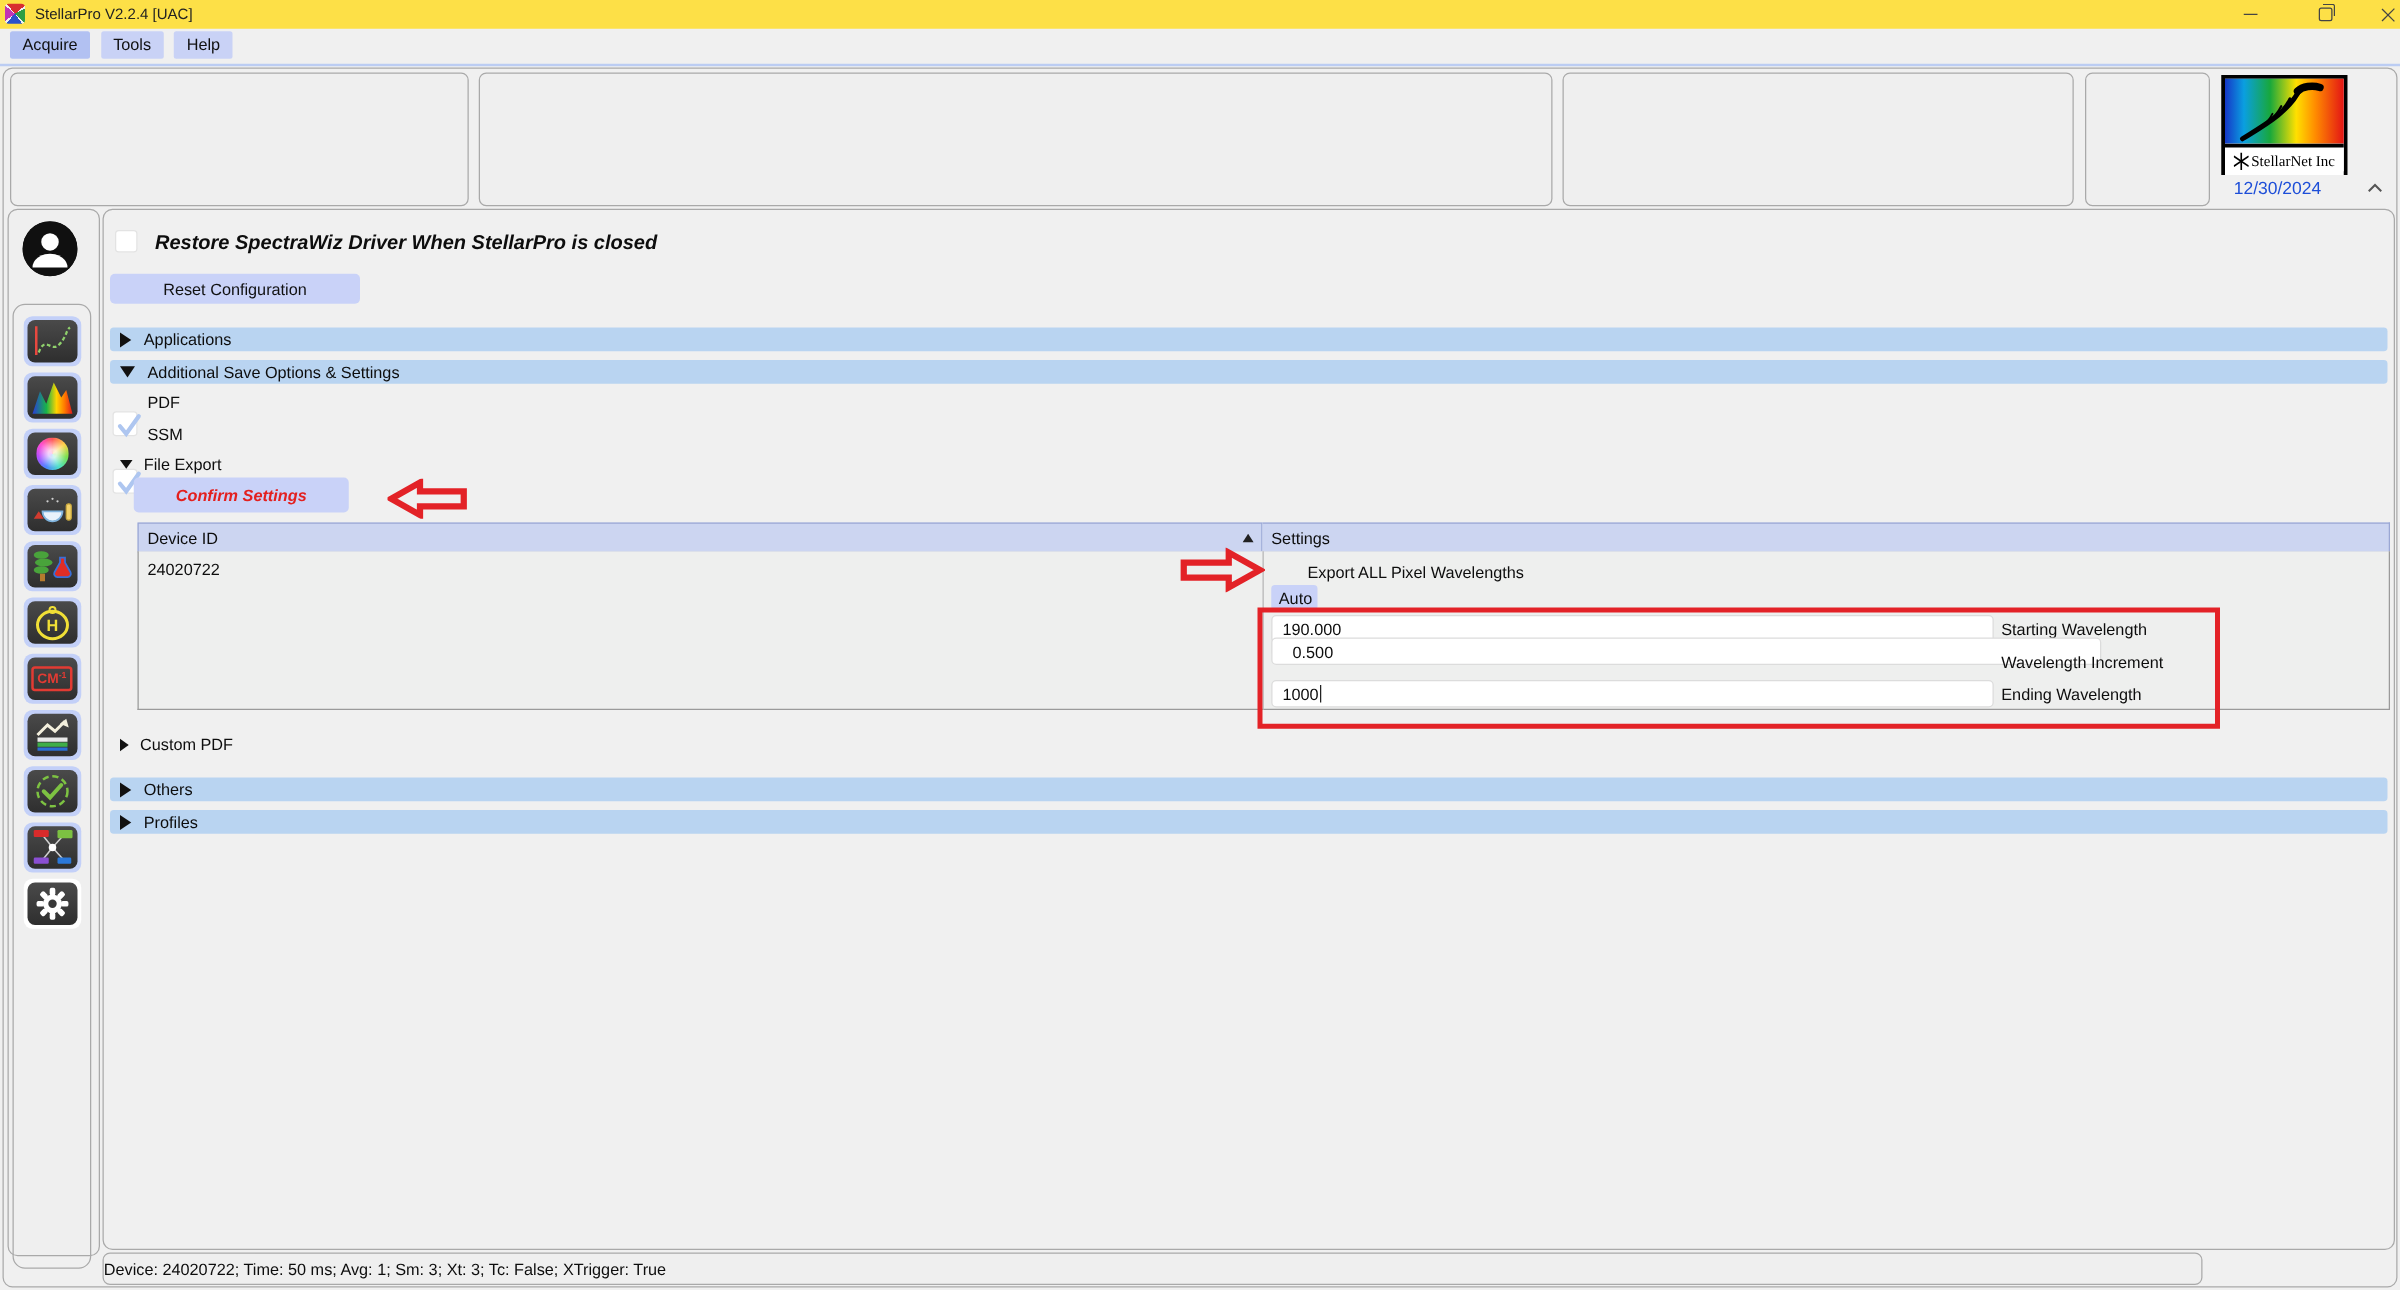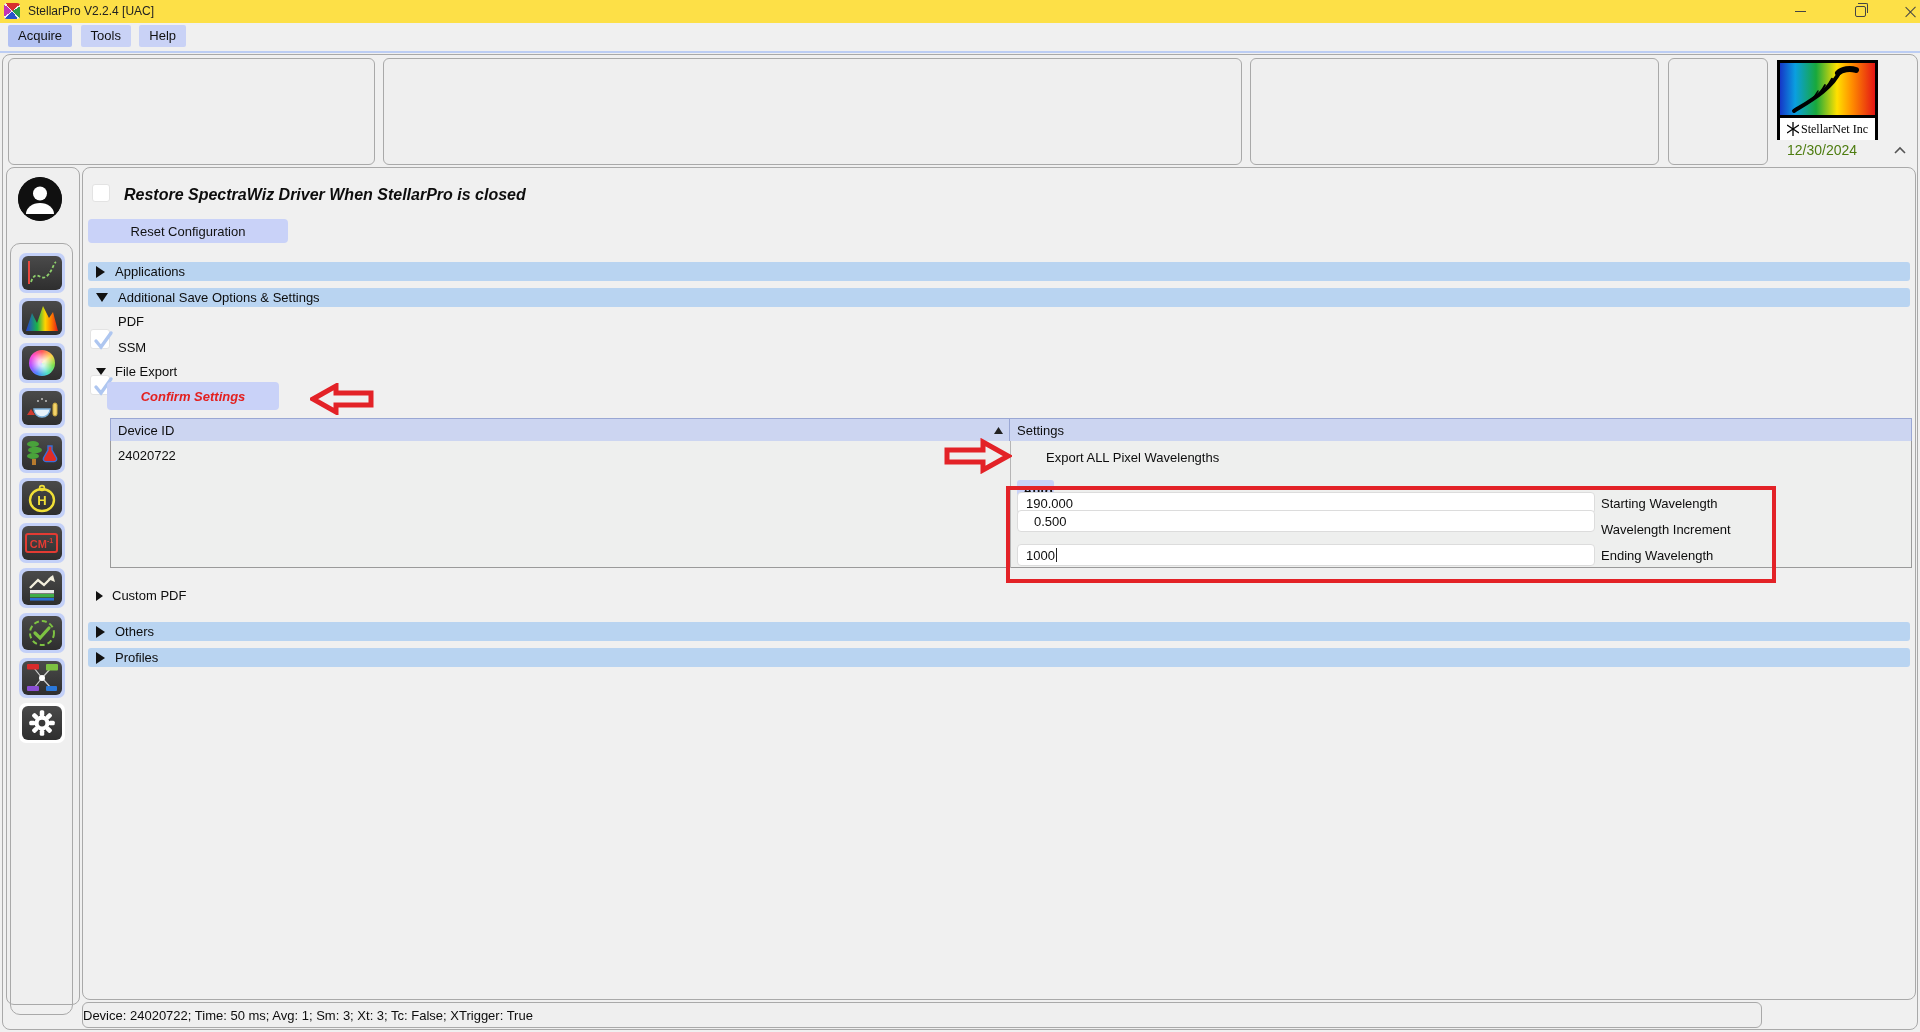--- a/index.html
+++ b/index.html
@@ -24,21 +24,21 @@
   
   .outer{left:2px;top:54px;width:1914px;height:974px;border:1px solid #a9a9a9;border-radius:8px;background:#f0f0f0;}
   .gpanel{border:1px solid #a9a9a9;border-radius:6px;background:#efefef;}
   
   .logo-box{left:1777px;top:60px;width:95px;height:74px;border:3px solid #000;background:#fff;}
   .logo-rainbow{position:absolute;left:0;top:0;width:95px;height:52px;
     background:linear-gradient(90deg,#1537c8 0%,#0a9fe0 16%,#18a83c 38%,#ffe000 60%,#ff8c00 76%,#e31515 100%);}
   .logo-label{position:absolute;left:0;top:52px;width:95px;height:22px;background:#fff;border-top:3px solid #000;
     display:flex;align-items:center;justify-content:center;gap:2px;
     font-family:"Liberation Serif","DejaVu Serif",serif;font-size:12px;color:#000;white-space:nowrap;}
-  .date-text{left:1772px;top:142px;width:100px;text-align:center;font-size:14px;color:#4d7c0f;}
+  .date-text{left:1772px;top:142px;width:100px;text-align:center;font-size:14px;color:#1d4ed8;}
   
   .side-panel{left:6px;top:167px;width:72px;height:836px;border:1px solid #a9a9a9;border-radius:8px;background:#efefef;}
   .avatar{left:18px;top:177px;width:44px;height:44px;border-radius:50%;background:#101010;overflow:hidden;}
   .icon-rail{left:10px;top:243px;width:63px;height:772px;border:1px solid #a9a9a9;border-radius:10px;
     display:flex;flex-direction:column;align-items:center;padding-top:9px;gap:5px;box-sizing:border-box;}
   .icon-btn{width:46px;height:40px;border-radius:7px;background:#c3d0f8;display:flex;align-items:center;justify-content:center;flex:0 0 auto;border:none;padding:0;}
   .icon-btn.selected{background:#ffffff;}
   .icon-inner{width:40px;height:34px;border-radius:6px;background:linear-gradient(180deg,#4a4a4a,#2e2e2e);
     display:flex;align-items:center;justify-content:center;overflow:hidden;position:relative;}
   .colorwheel{width:26px;height:26px;border-radius:50%;
@@ -63,21 +63,21 @@
   .confirm-btn{left:107px;top:382px;width:172px;height:28px;color:#e3201f;font-weight:bold;font-style:italic;}
   
   .th{top:418px;height:24px;background:#ccd5f1;border:1px solid #9aa7d4;box-sizing:border-box;font-size:13px;color:#0d0d0d;display:flex;align-items:center;padding-left:7px;}
   .tbody{left:110px;top:441px;width:1802px;height:127px;background:#eeefee;border:1px solid #9a9a9a;border-top:none;box-sizing:border-box;}
   .col-div{left:1010px;top:441px;width:1px;height:127px;background:#b5b5b5;}
   .cell-text{font-size:13px;color:#0d0d0d;}
   .tinput{background:#fff;border:1px solid #dcdcdc;border-radius:4px;height:22px;box-sizing:border-box;
     font-size:13px;color:#0d0d0d;display:flex;align-items:center;padding-left:8px;}
   .caret{display:inline-block;width:1px;height:14px;background:#222;margin-left:1px;}
   .field-label{font-size:13px;color:#0d0d0d;}
-  .auto-btn{left:1017px;top:480px;width:37px;height:20px;border-radius:3px;font-weight:bold;}
+  .auto-btn{left:1017px;top:468px;width:37px;height:20px;border-radius:3px;}
   .red-rect{left:1006px;top:486px;width:762px;height:89px;border:4px solid #e32227;z-index:5;}
   .ann{z-index:6;}
   
   .status-panel{left:82px;top:1002px;width:1680px;height:26px;border:1px solid #a9a9a9;border-radius:6px;background:#efefef;display:flex;align-items:center;box-sizing:border-box;font-size:13px;color:#0d0d0d;}
 </style>
 </head>
 <body>
 
 <div class="abs titlebar">
   <div class="abs app-ico"></div>
@@ -342,21 +342,21 @@
 
 <button class="abs btn auto-btn">Auto</button>
 
 <div class="abs red-rect"></div>
 
 <div class="abs tinput" style="left:1017px;top:492px;width:578px;">
   <span>190.000</span>
 </div>
 <div class="abs field-label" style="left:1601px;top:496px;">Starting Wavelength</div>
 
-<div class="abs tinput" style="left:1017px;top:510px;width:578px;padding-left:16px;">
+<div class="abs tinput" style="left:1017px;top:510px;width:664px;padding-left:16px;">
   <span>0.500</span>
 </div>
 <div class="abs field-label" style="left:1601px;top:522px;">Wavelength Increment</div>
 
 <div class="abs tinput" style="left:1017px;top:544px;width:578px;">
   <span>1000</span>
     <span class="caret"></span>
 </div>
 <div class="abs field-label" style="left:1601px;top:548px;">Ending Wavelength</div>
 

